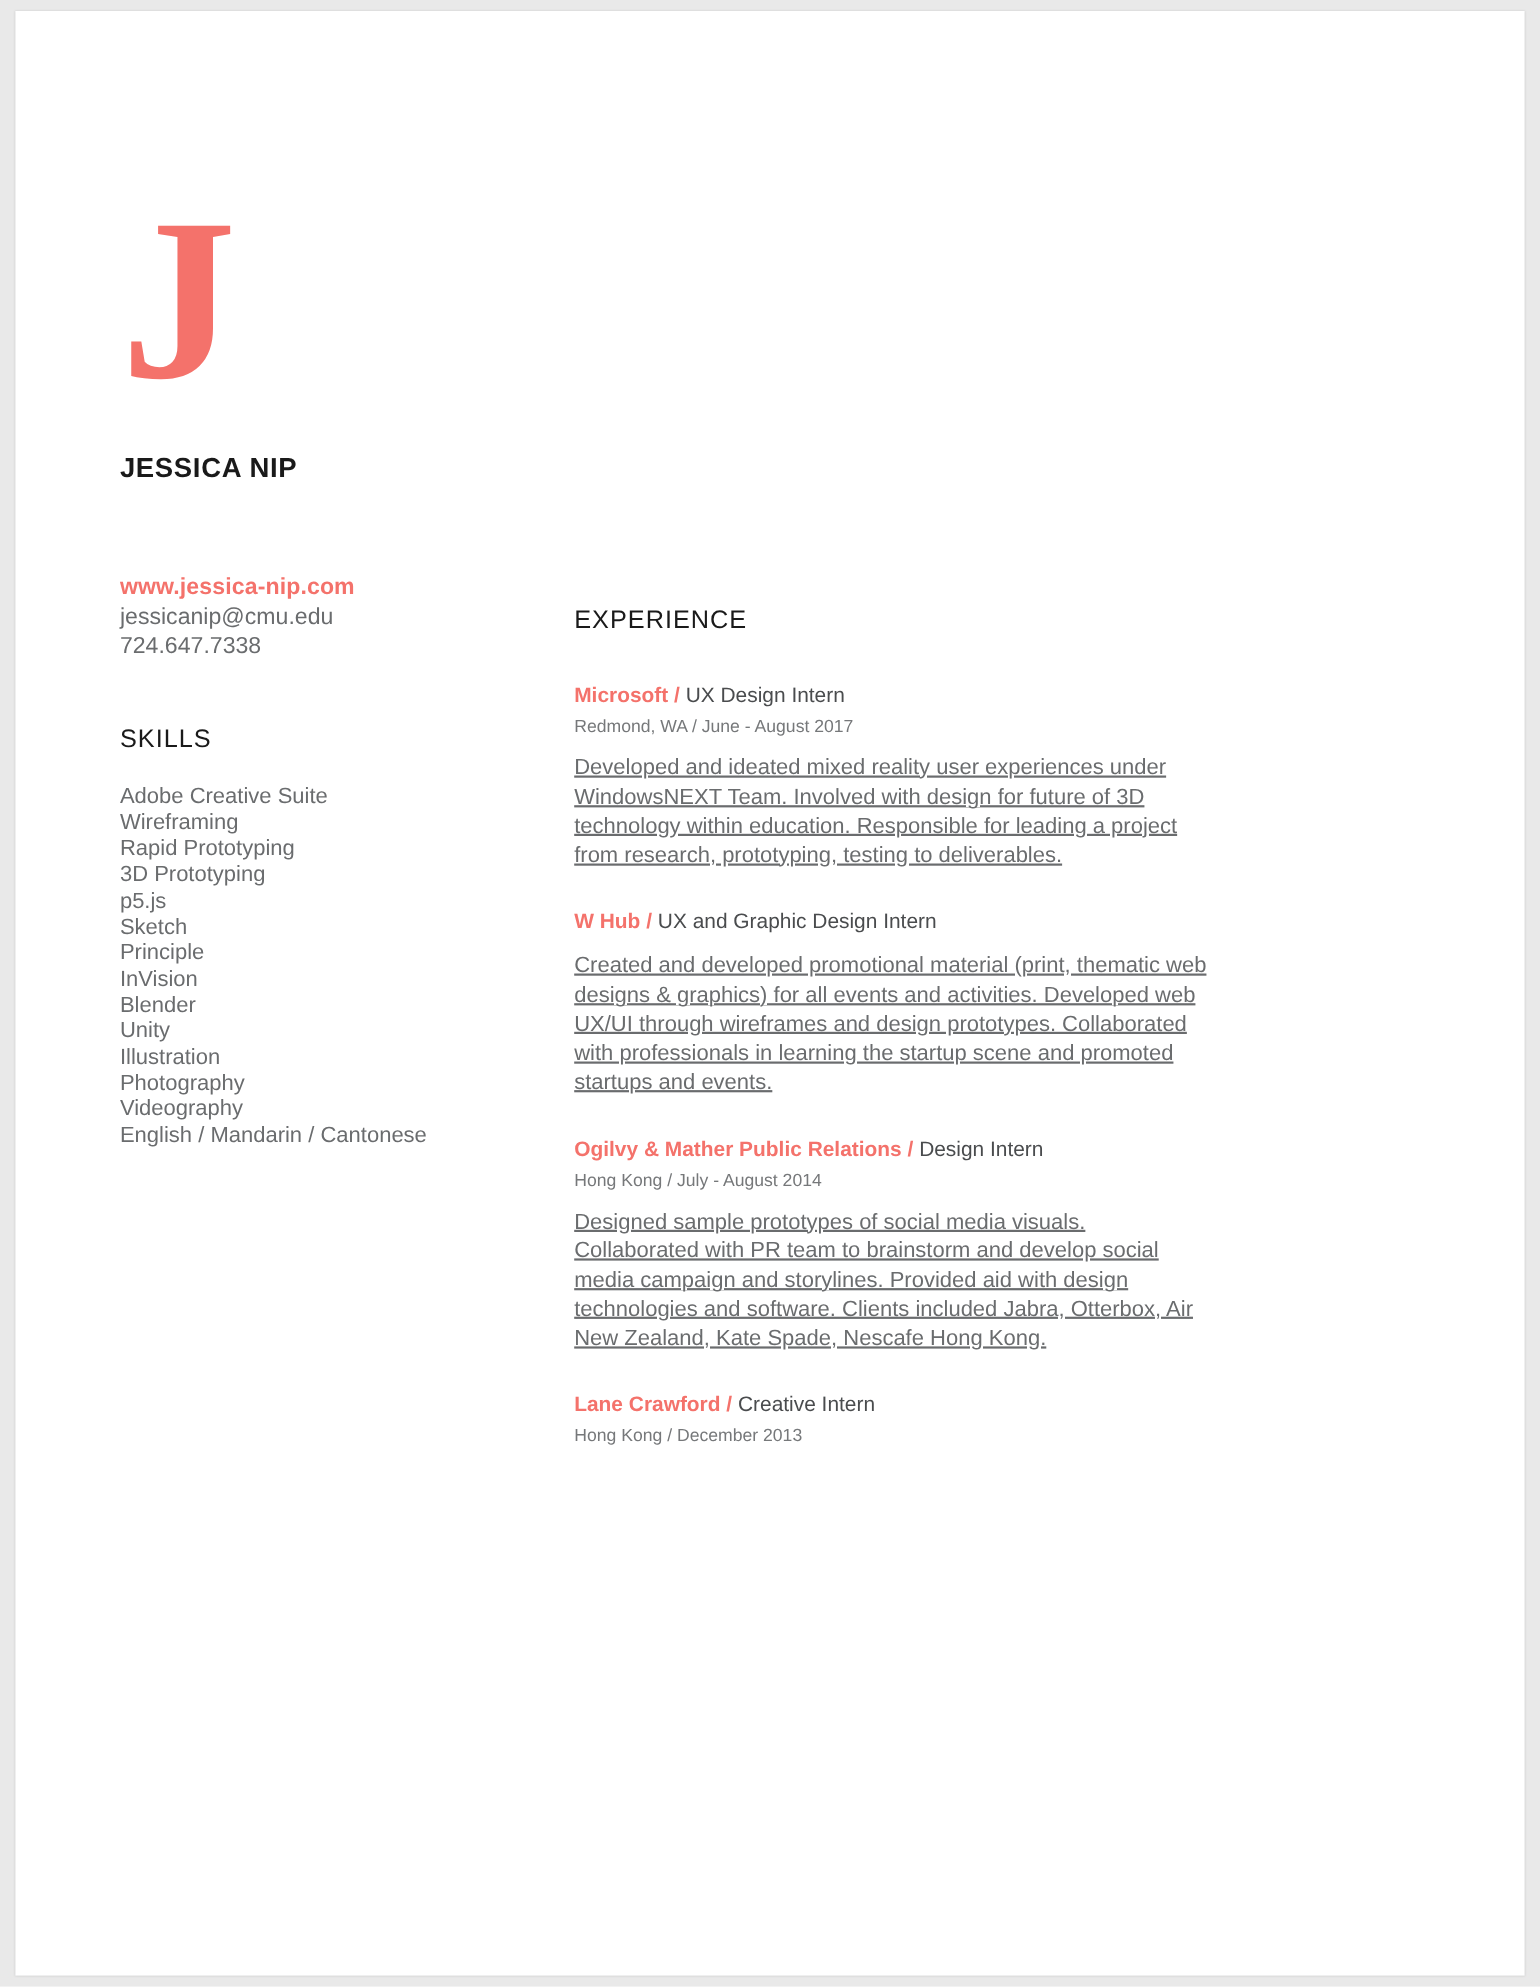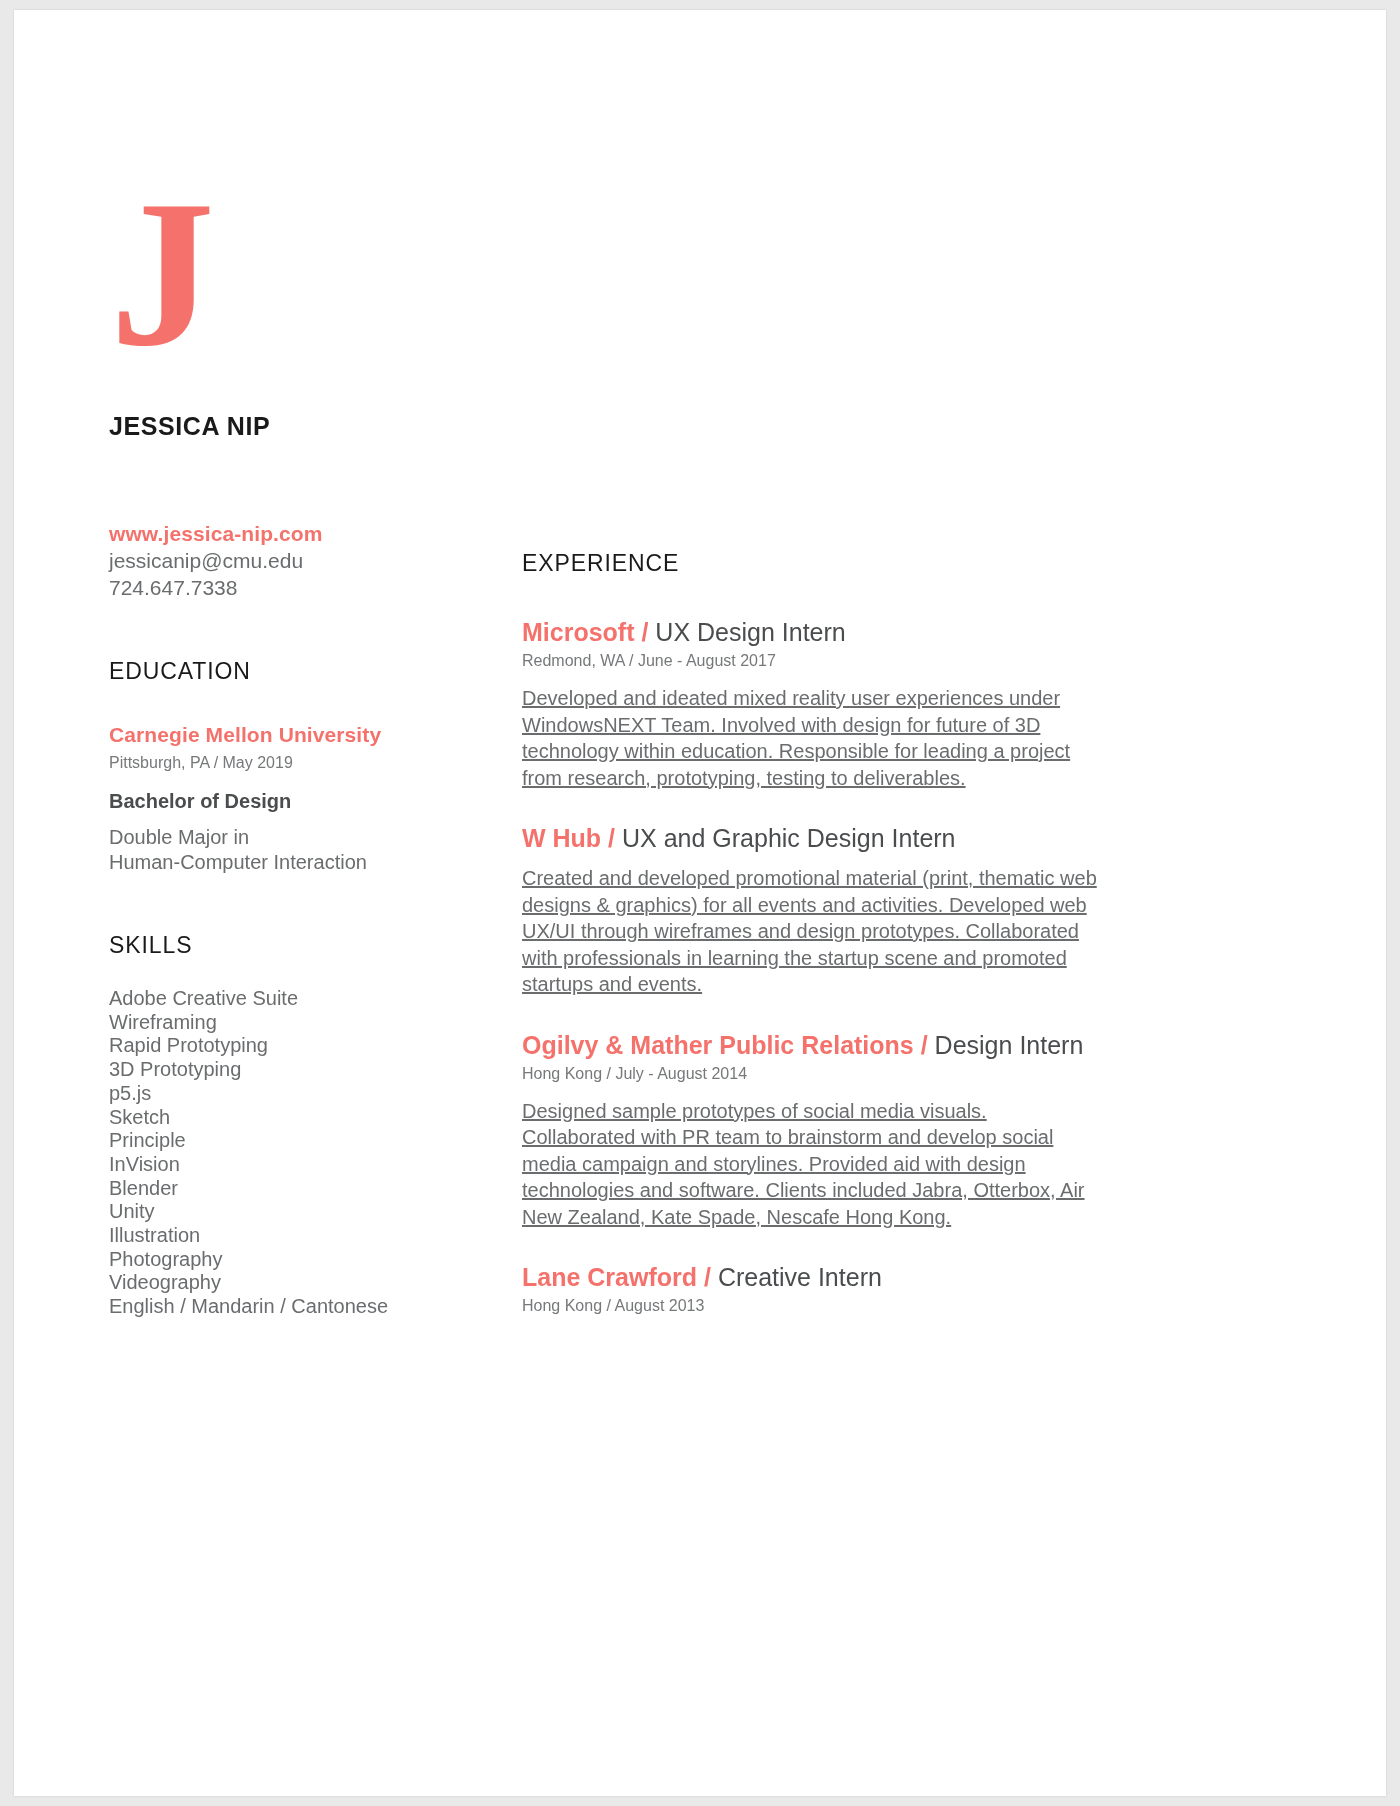--- a/index.html
+++ b/index.html
@@ -141,21 +141,21 @@
   .exp-heading {
     font-size: 23px;
     font-weight: 400;
     color: #1a1a1a;
     letter-spacing: 0.9px;
     line-height: 28px;
   }
   .exp-item { margin-top: 34px; }
   .exp-item.first { margin-top: 42px; }
   .exp-title {
-    font-size: 25px;
+    font-size: 19px;
     line-height: 27px;
     color: #4a4c4e;
     font-weight: 400;
   }
   .exp-company {
     color: #f4726b;
     font-weight: 700;
   }
   .exp-sep {
     color: #f4726b;
@@ -191,30 +191,20 @@
     <div class="person-name">JESSICA NIP</div>
 
     <div class="left-col">
 
       <div class="contact-block">
         <div class="contact-website">www.jessica-nip.com</div>
         <div class="contact-line">jessicanip@cmu.edu</div>
         <div class="contact-line">724.647.7338</div>
       </div>
 
-      <div class="edu-section">
-        <div class="section-heading">EDUCATION</div>
-        <div class="edu-school">Carnegie Mellon University</div>
-        <div class="edu-meta">Pittsburgh, PA / May 2019</div>
-        <div class="edu-degree">Bachelor of Design</div>
-        <div class="edu-major">
-          <span>Double Major in</span><br>
-          <span>Human-Computer Interaction</span>
-        </div>
-      </div>
 
       <div class="skills-section">
         <div class="section-heading">SKILLS</div>
         <ul class="skills-list">
           <li>Adobe Creative Suite</li>
           <li>Wireframing</li>
           <li>Rapid Prototyping</li>
           <li>3D Prototyping</li>
           <li>p5.js</li>
           <li>Sketch</li>
@@ -262,19 +252,19 @@
         <div class="exp-meta">Hong Kong / July - August 2014</div>
         <div class="exp-desc">Designed sample prototypes of social media visuals. Collaborated with PR team to brainstorm and develop social media campaign and storylines. Provided aid with design technologies and software. Clients included Jabra, Otterbox, Air New Zealand, Kate Spade, Nescafe Hong Kong.</div>
       </div>
 
       <div class="exp-item">
         <div class="exp-title">
           <span class="exp-company">Lane Crawford</span>
           <span class="exp-sep">/</span>
           <span class="exp-role">Creative Intern</span>
         </div>
-        <div class="exp-meta">Hong Kong / August 2013</div>
+        <div class="exp-meta">Hong Kong / December 2013</div>
       </div>
 
     </div>
 
   </div>
 </div>
 
 </body></html>

